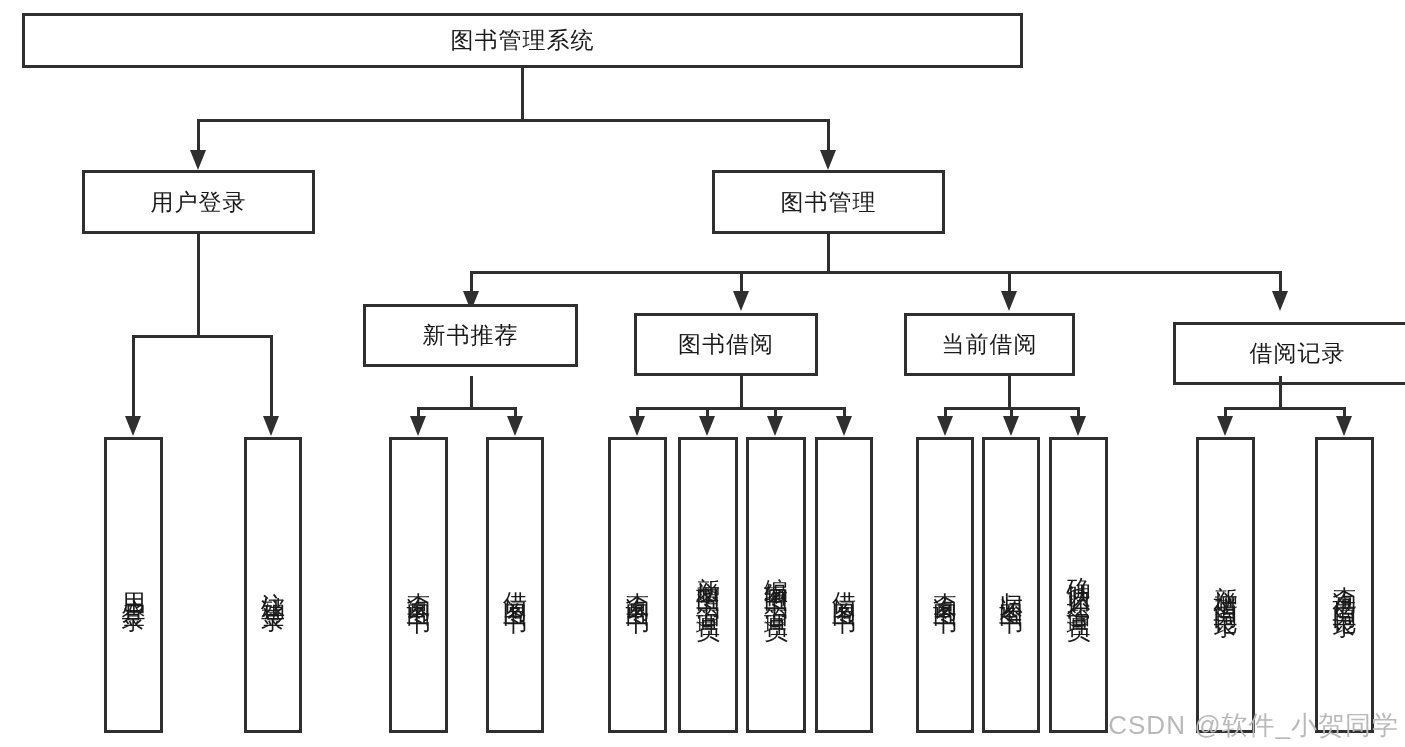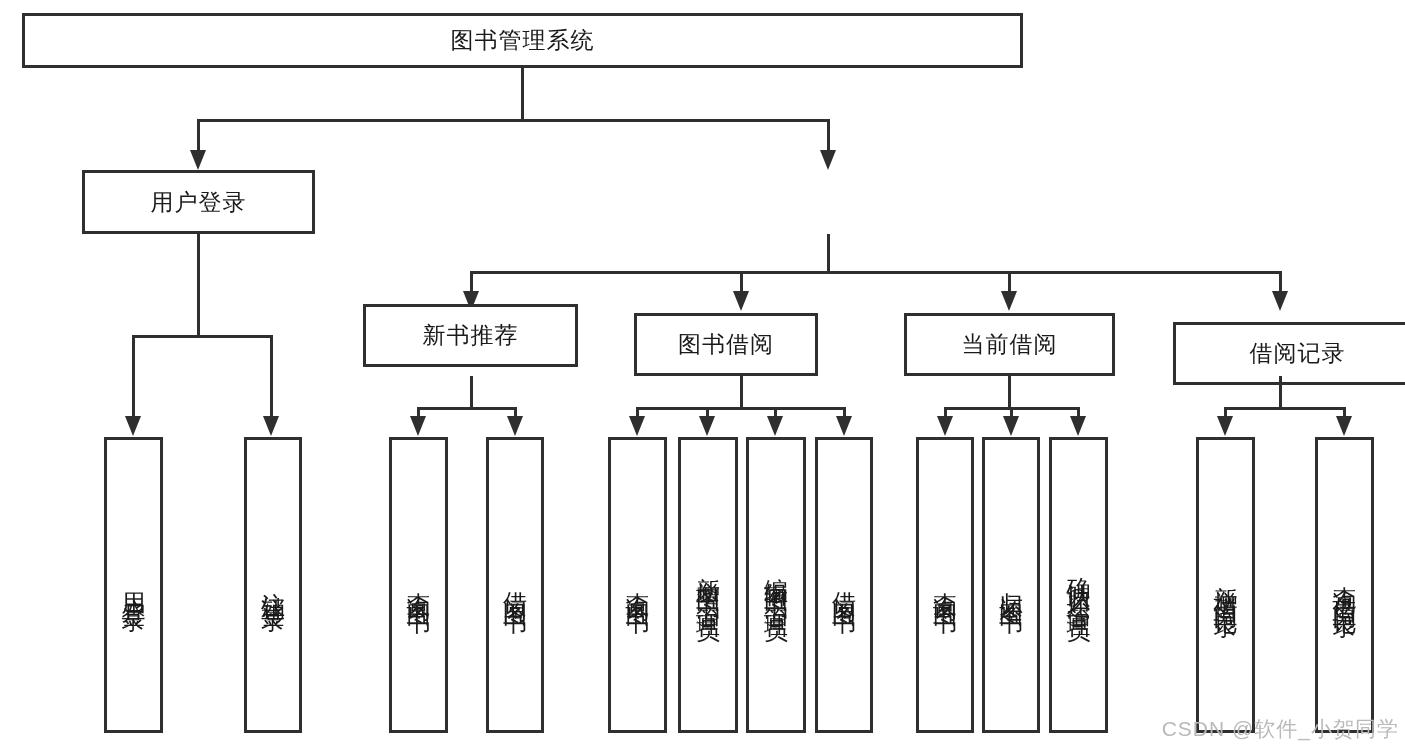--- a/index.html
+++ b/index.html
@@ -34,21 +34,21 @@
   .arrow{
     position:absolute;width:0;height:0;
     border-left:8px solid transparent;
     border-right:8px solid transparent;
     border-top:20px solid #2f2f2f;
   }
   
   #watermark{
     position:absolute;
     right:6px;bottom:4px;
-    font-size:21px;
+    font-size:26px;
     color:#b9b9b9;
     letter-spacing:1px;
     white-space:nowrap;
     z-index:5;
   }
 </style>
 </head>
 <body>
 
 <div id="canvas">
@@ -56,20 +56,21 @@
   <div class="node h" style="left:22px;top:13px;width:1001px;height:55px">图书管理系统</div>
 
   <div class="vline" style="left:521px;top:68px;height:53px"></div>
   <div class="hline" style="left:197px;top:119px;width:632px"></div>
   <div class="vline" style="left:197px;top:119px;height:34px"></div>
   <div class="arrow" style="left:190px;top:150px"></div>
   <div class="vline" style="left:827px;top:119px;height:34px"></div>
   <div class="arrow" style="left:820px;top:150px"></div>
 
   <div class="node h" style="left:82px;top:170px;width:233px;height:64px">用户登录</div>
+  <div class="node h" style="left:712px;top:170px;width:233px;height:64px">图书管理</div>
 
   <div class="vline" style="left:197px;top:234px;height:104px"></div>
   <div class="hline" style="left:132px;top:335px;width:141px"></div>
   <div class="vline" style="left:132px;top:335px;height:84px"></div>
   <div class="arrow" style="left:125px;top:416px"></div>
   <div class="vline" style="left:270px;top:335px;height:84px"></div>
   <div class="arrow" style="left:263px;top:416px"></div>
 
   <div class="vline" style="left:827px;top:234px;height:40px"></div>
   <div class="hline" style="left:470px;top:271px;width:812px"></div>
@@ -77,21 +78,21 @@
   <div class="arrow" style="left:463px;top:291px"></div>
   <div class="vline" style="left:740px;top:271px;height:25px"></div>
   <div class="arrow" style="left:733px;top:291px"></div>
   <div class="vline" style="left:1008px;top:271px;height:25px"></div>
   <div class="arrow" style="left:1001px;top:291px"></div>
   <div class="vline" style="left:1279px;top:271px;height:25px"></div>
   <div class="arrow" style="left:1272px;top:291px"></div>
 
   <div class="node h" style="left:363px;top:304px;width:215px;height:63px">新书推荐</div>
   <div class="node h" style="left:634px;top:313px;width:184px;height:63px">图书借阅</div>
-  <div class="node h" style="left:904px;top:313px;width:211px;height:63px">当前借阅</div>
+  <div class="node h" style="left:904px;top:313px;width:171px;height:63px">当前借阅</div>
   <div class="node h" style="left:1173px;top:322px;width:249px;height:63px">借阅记录</div>
 
   <div class="vline" style="left:470px;top:376px;height:34px"></div>
   <div class="hline" style="left:417px;top:407px;width:100px"></div>
   <div class="vline" style="left:417px;top:407px;height:12px"></div>
   <div class="arrow" style="left:410px;top:416px"></div>
   <div class="vline" style="left:514px;top:407px;height:12px"></div>
   <div class="arrow" style="left:507px;top:416px"></div>
 
   <div class="vline" style="left:740px;top:376px;height:34px"></div>

